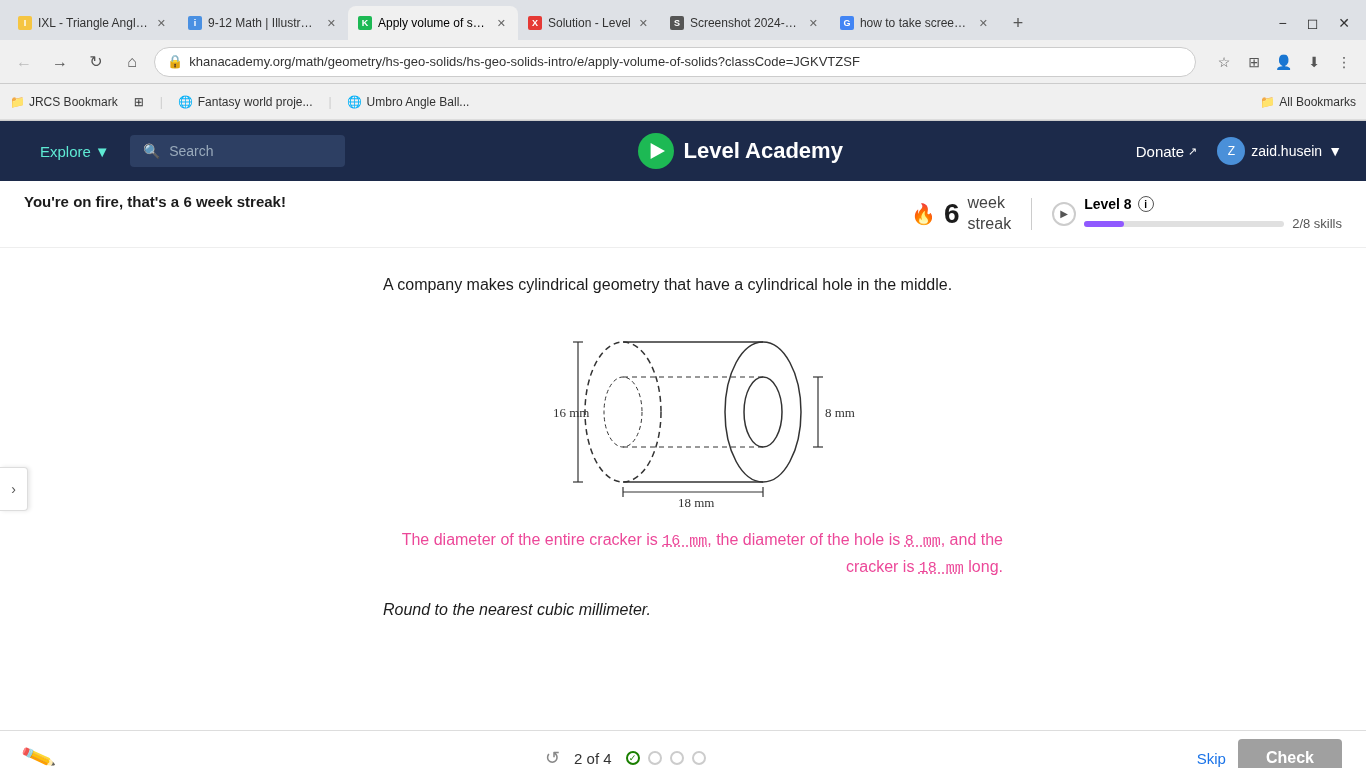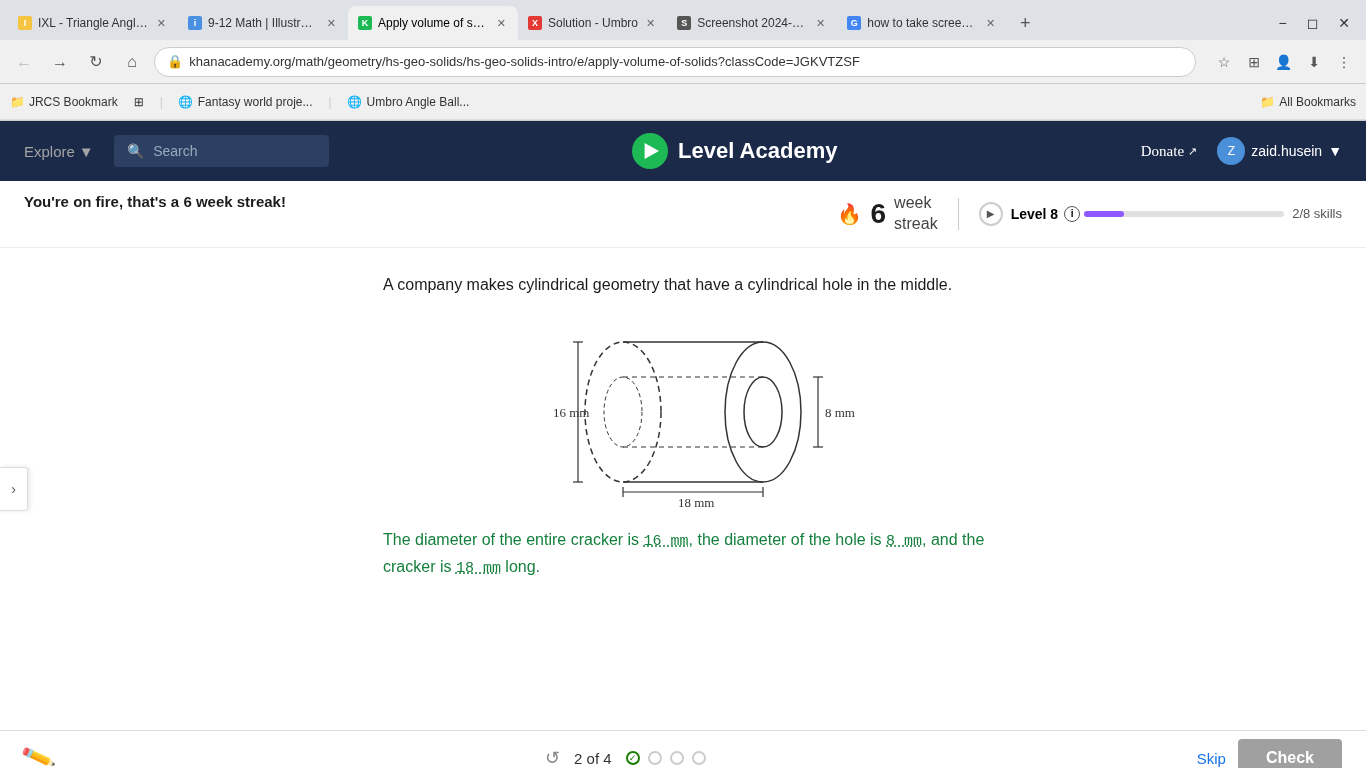--- a/index.html
+++ b/index.html
@@ -24,59 +24,59 @@
     .address-icons { display: flex; gap: 6px; margin-left: 8px; }
     .addr-icon { width: 24px; height: 24px; display: flex; align-items: center; justify-content: center; color: #555; font-size: 14px; cursor: pointer; }
 
     .bookmarks-bar { height: 36px; display: flex; align-items: center; padding: 0 10px; gap: 16px; background: #f0f0f0; border-bottom: 1px solid #ddd; font-size: 12px; color: #333; }
     .bookmark-item { display: flex; align-items: center; gap: 4px; cursor: pointer; white-space: nowrap; }
     .bk-sep { color: #ccc; }
     .bm-right { margin-left: auto; }
 
     
     .ka-header { background: #1c2a4a; display: flex; align-items: center; padding: 0 24px; height: 60px; gap: 20px; }
-    .ka-explore { color: #a3a3a3; font-size: 15px; cursor: pointer; display: flex; align-items: center; gap: 4px; }
+    .ka-explore { color: #5eead4; font-size: 15px; cursor: pointer; display: flex; align-items: center; gap: 4px; margin-left: 16px; }
     .ka-search-box { display: flex; align-items: center; background: #2d3f63; border-radius: 4px; padding: 8px 14px; gap: 8px; width: 215px; cursor: text; }
     .ka-search-icon { color: #9ab; font-size: 14px; }
     .ka-search-text { color: #9ab; font-size: 14px; }
     .ka-logo { display: flex; align-items: center; gap: 10px; margin: 0 auto; }
     .ka-logo-icon { width: 36px; height: 36px; }
     .ka-logo-text { color: #fff; font-size: 22px; font-weight: 600; }
-    .ka-donate { color: #fff; font-size: 15px; cursor: pointer; display: flex; align-items: center; gap: 4px; font-family: Liberation Serif, serif; }
+    .ka-donate { color: #fff; font-size: 15px; cursor: pointer; display: flex; align-items: center; gap: 4px; }
     .ka-user { color: #fff; font-size: 14px; cursor: pointer; display: flex; align-items: center; gap: 6px; }
     .ka-user-avatar { width: 28px; height: 28px; border-radius: 50%; background: #4a90d9; display: flex; align-items: center; justify-content: center; color: #fff; font-size: 12px; }
 
     
     .streak-bar { display: flex; align-items: flex-start; padding: 12px 24px; border-bottom: 1px solid #eee; background: #fff; }
     .streak-text { font-size: 15px; font-weight: 600; color: #1c1c1c; flex: 1; }
     .streak-info { display: flex; align-items: center; gap: 8px; }
     .fire-icon { font-size: 20px; }
     .streak-num { font-size: 28px; font-weight: 700; color: #1c1c1c; }
     .streak-label { font-size: 16px; color: #444; line-height: 1.3; }
     .sep-line { width: 1px; height: 32px; background: #ccc; margin: 0 12px; }
-    .level-info { display: flex; gap: 4px; }
+    .level-info { display: flex; flex-direction: column; gap: 4px; }
     .level-row { display: flex; align-items: center; gap: 6px; font-size: 14px; font-weight: 600; }
     .level-bar-container { width: 200px; height: 6px; background: #e0e0e0; border-radius: 3px; }
     .level-bar-fill { height: 6px; background: #9059ff; border-radius: 3px; }
     .level-skills { font-size: 13px; color: #555; margin-left: auto; padding-left: 8px; }
     .info-icon { width: 16px; height: 16px; border-radius: 50%; border: 1px solid #555; font-size: 10px; display: flex; align-items: center; justify-content: center; cursor: pointer; }
     .play-icon { width: 24px; height: 24px; border-radius: 50%; border: 2px solid #ccc; display: flex; align-items: center; justify-content: center; color: #555; font-size: 10px; cursor: pointer; }
 
     
     .main-content { display: flex; height: calc(768px - 60px - 44px - 36px - 40px - 50px - 56px); overflow: hidden; position: relative; }
     .sidebar-toggle { position: absolute; left: 0; top: 50%; transform: translateY(-50%); width: 28px; height: 44px; background: #fff; border: 1px solid #ddd; border-left: none; border-radius: 0 4px 4px 0; display: flex; align-items: center; justify-content: center; cursor: pointer; z-index: 10; color: #555; font-size: 14px; box-shadow: 2px 0 4px rgba(0,0,0,0.1); }
     .content-area { margin-left: 0; flex: 1; padding: 24px 40px 24px 60px; overflow-y: auto; }
 
     .problem-text { font-size: 16px; color: #1c1c1c; line-height: 1.6; max-width: 620px; margin: 0 auto; }
     .diagram-container { display: flex; justify-content: center; margin: 20px 0; }
 
     
     .cylinder-svg { }
 
-    .problem-description { font-size: 16px; color: #15803d; line-height: 1.6; max-width: 620px; margin: 0 auto 16px; }
+    .problem-description { font-size: 16px; color: #ec4899; line-height: 1.6; max-width: 620px; margin: 0 auto 16px; text-align: right; }
     .problem-question { font-size: 16px; color: #1c1c1c; line-height: 1.6; max-width: 620px; margin: 0 auto; }
     .problem-question strong { font-weight: 700; }
     .problem-question em { font-style: italic; }
     .math-val { font-family: 'Courier New', monospace; font-size: 15px; text-decoration: underline; text-decoration-style: dotted; }
 
     
     .bottom-bar { height: 56px; border-top: 1px solid #ddd; display: flex; align-items: center; padding: 0 24px; background: #fff; justify-content: space-between; }
     .bottom-left { display: flex; align-items: center; }
     .pencil-icon { font-size: 24px; color: #333; cursor: pointer; transform: rotate(-20deg); }
     .bottom-center { display: flex; align-items: center; gap: 14px; font-size: 15px; color: #333; }
@@ -107,21 +107,21 @@
       <span class="tab-title">9-12 Math | Illustrati...</span>
       <span class="tab-close">✕</span>
     </div>
         <div class="tab active">
       <div class="tab-favicon" style="background:#1db954;color:#fff;font-size:9px;display:flex;align-items:center;justify-content:center;font-weight:700;">K</div>
       <span class="tab-title">Apply volume of sol...</span>
       <span class="tab-close">✕</span>
     </div>
         <div class="tab">
       <div class="tab-favicon" style="background:#e53935;color:#fff;font-size:9px;display:flex;align-items:center;justify-content:center;font-weight:700;">X</div>
-      <span class="tab-title">Solution - Umbro</span>
+      <span class="tab-title">Solution - Level</span>
       <span class="tab-close">✕</span>
     </div>
         <div class="tab">
       <div class="tab-favicon" style="background:#555;color:#fff;font-size:9px;display:flex;align-items:center;justify-content:center;font-weight:700;">S</div>
       <span class="tab-title">Screenshot 2024-10...</span>
       <span class="tab-close">✕</span>
     </div>
         <div class="tab">
       <div class="tab-favicon" style="background:#4285f4;color:#fff;font-size:9px;display:flex;align-items:center;justify-content:center;font-weight:700;">G</div>
       <span class="tab-title">how to take screens...</span>
@@ -268,20 +268,21 @@
         <line x1="240" y1="170" x2="240" y2="180" stroke="#333" stroke-width="1.2"></line>
         <text x="155" y="190" font-size="13" fill="#333" font-family="serif">18 mm</text>
       </svg>
     </div>
 
     <p class="problem-description">
       The diameter of the entire cracker is <span class="math-val">16 mm</span>, the diameter of the hole is <span class="math-val">8 mm</span>, and the cracker is <span class="math-val">18 mm</span> long.
     </p>
 
     <div class="problem-question">
+      <p><em>Round to the nearest cubic millimeter.</em></p>
     </div>
   </div>
 </div>
 
 <div class="bottom-bar">
   <div class="bottom-left">
     <span class="pencil-icon">✏️</span>
   </div>
   <div class="bottom-center">
     <span class="reset-icon">↺</span>

